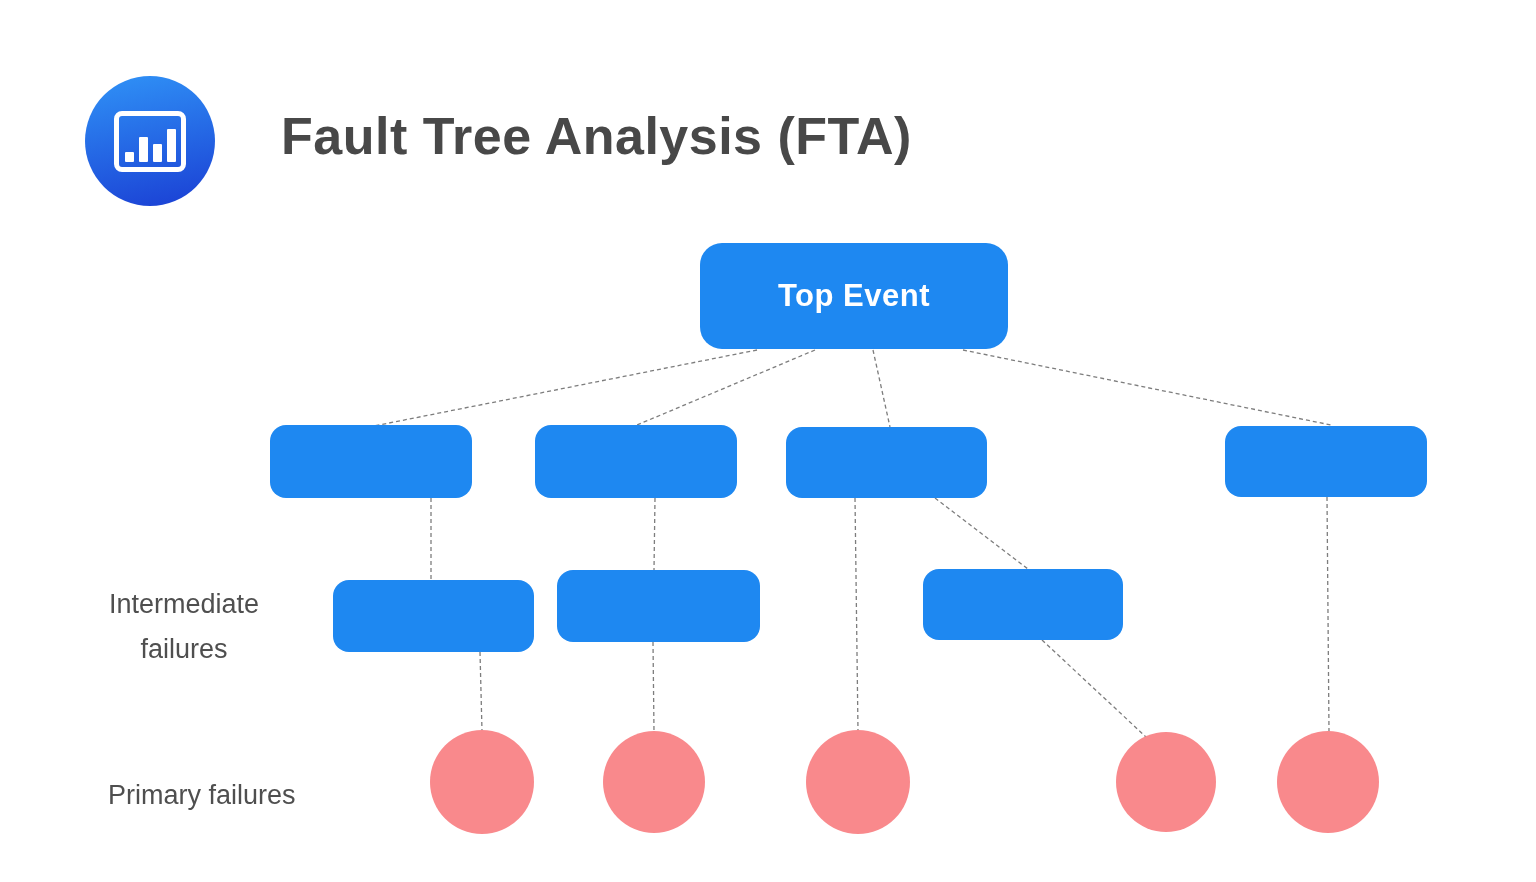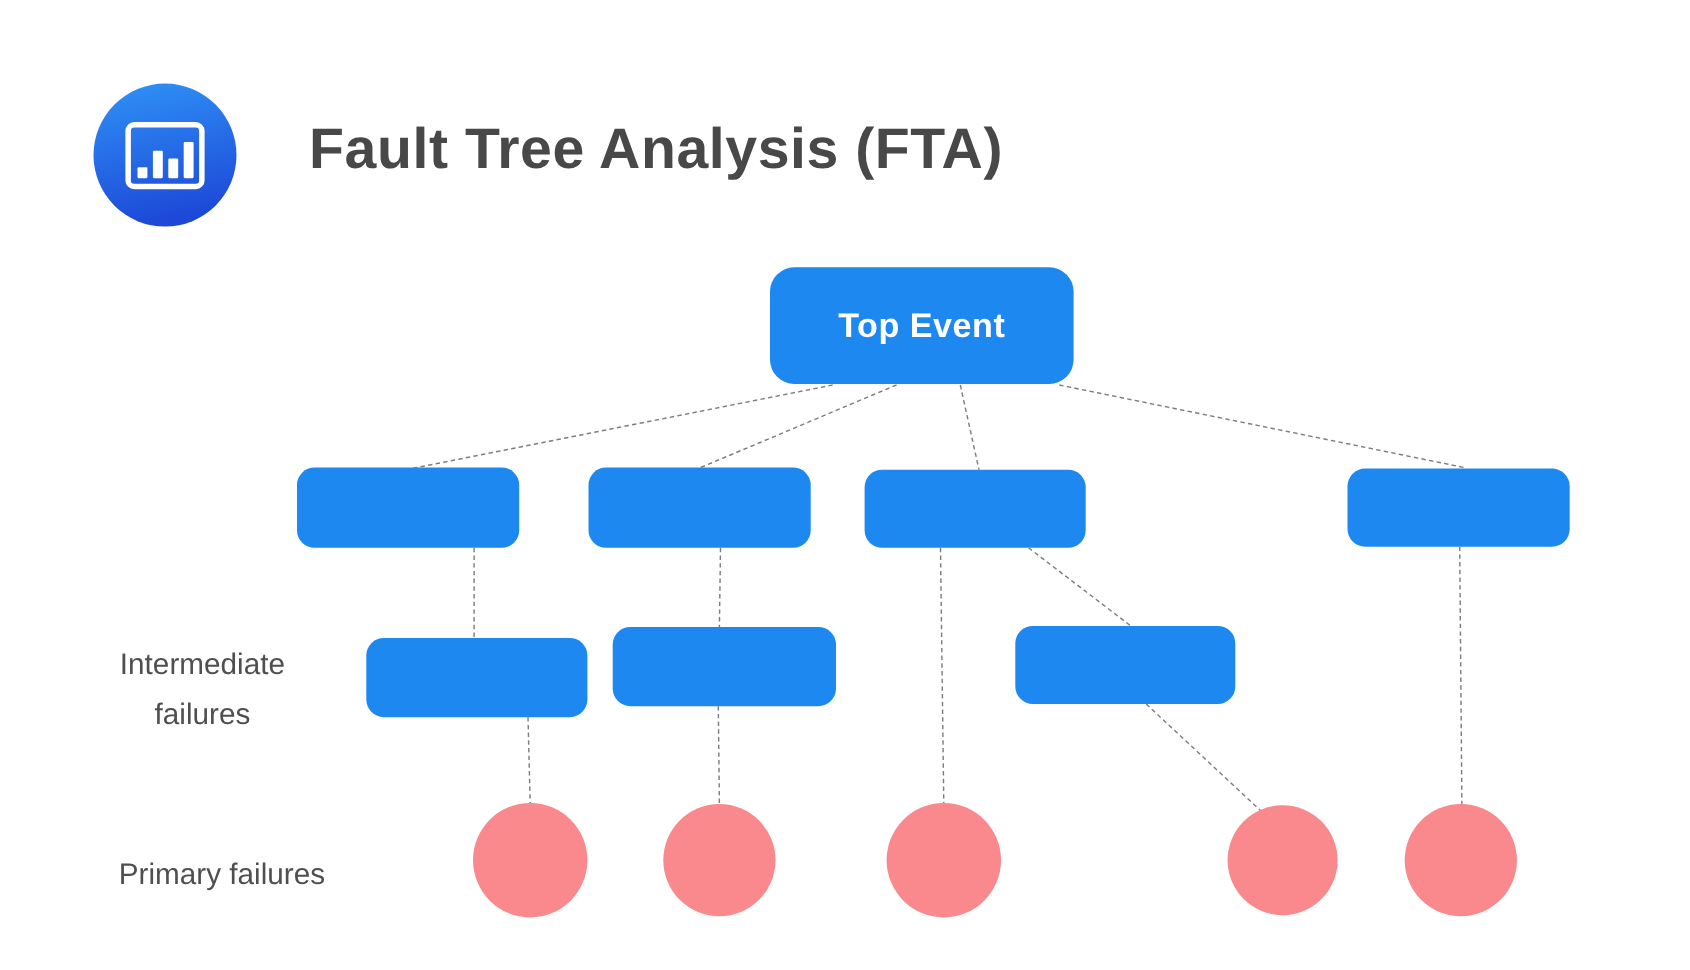--- a/index.html
+++ b/index.html
@@ -30,21 +30,21 @@
 
   .page-title {
     position: absolute; left: 281px; top: 106px;
     font-size: 52px; font-weight: 700; color: #484848;
     letter-spacing: 0.5px; white-space: nowrap; text-align: center;
   }
 
   
   .node { position: absolute; background: #1e88f1; }
   .top-event {
-    left: 700px; top: 243px; width: 276px; height: 106px;
+    left: 700px; top: 243px; width: 308px; height: 106px;
     border-radius: 22px;
     display: flex; align-items: center; justify-content: center;
     color: #ffffff; font-size: 31px; font-weight: 700; letter-spacing: 0.5px;
   }
   .ebox { border-radius: 16px; }
   .r2-1 { left: 270px;  top: 425px; width: 202px; height: 73px; }
   .r2-2 { left: 535px;  top: 425px; width: 202px; height: 73px; }
   .r2-3 { left: 786px;  top: 427px; width: 201px; height: 71px; }
   .r2-4 { left: 1225px; top: 426px; width: 202px; height: 71px; }
   .r3-1 { left: 333px;  top: 580px; width: 201px; height: 72px; }

